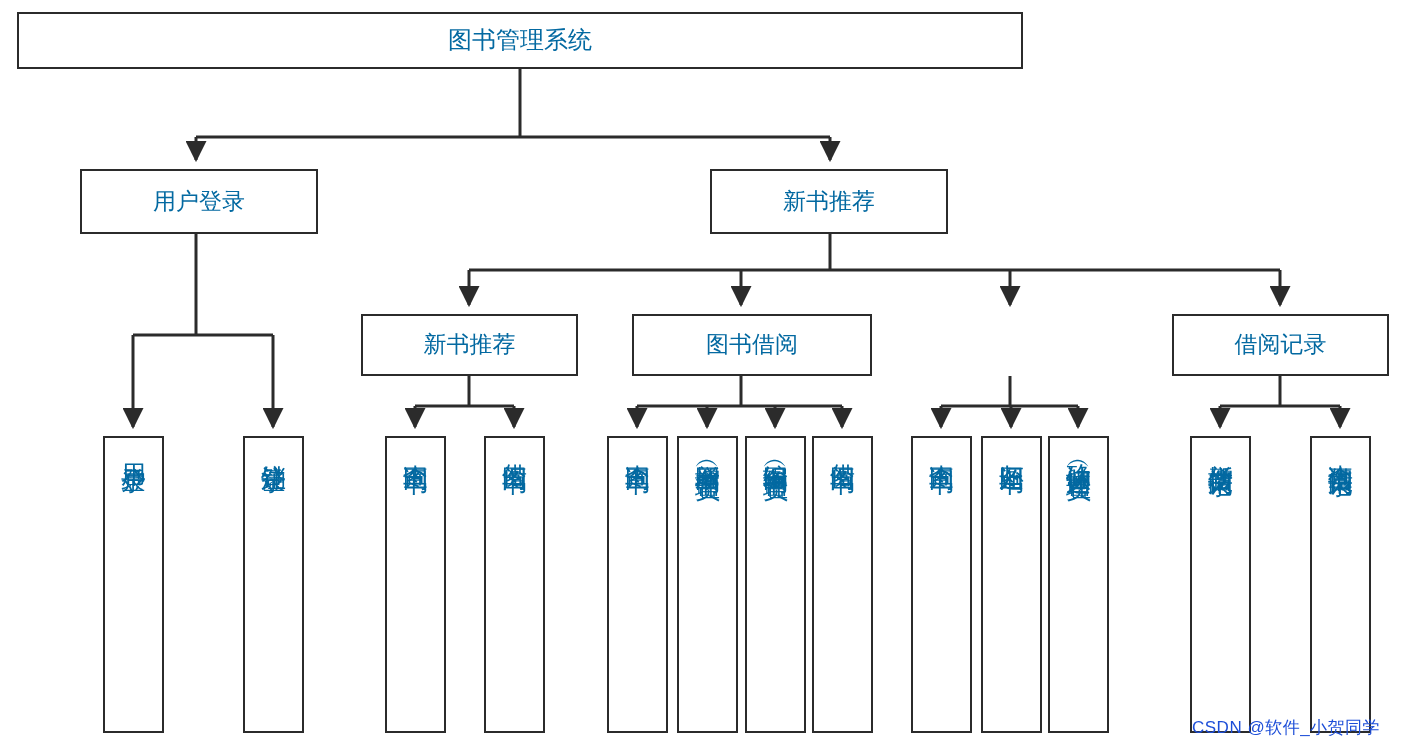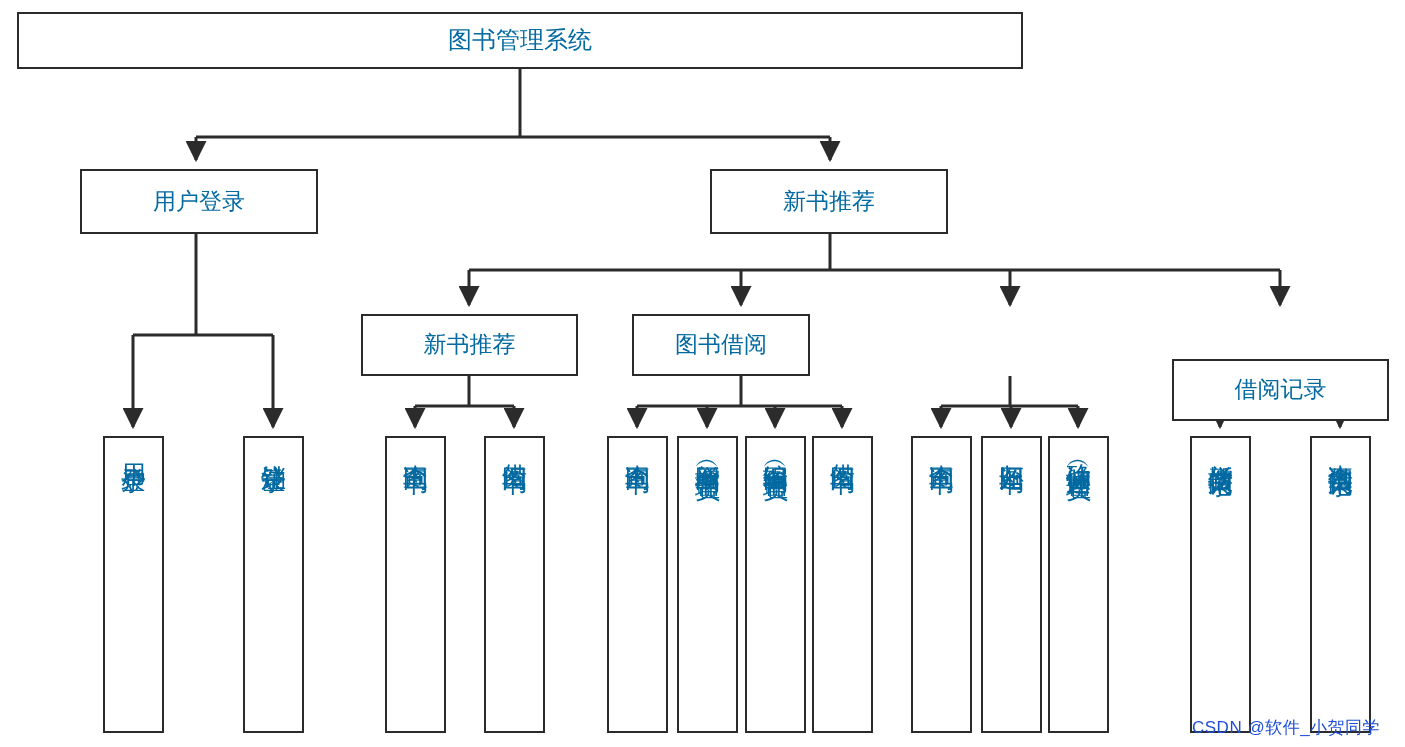--- a/index.html
+++ b/index.html
@@ -130,24 +130,24 @@
   <div class="node node-l2" style="left: 80px; top: 169px; width: 238px; height: 65px;">
     <span class="lbl">用户登录</span>
   </div>
   <div class="node node-l2" style="left: 710px; top: 169px; width: 238px; height: 65px;">
     <span class="lbl">新书推荐</span>
   </div>
 
   <div class="node node-l3" style="left: 361px; top: 314px; width: 217px; height: 62px;">
     <span class="lbl">新书推荐</span>
   </div>
-  <div class="node node-l3" style="left: 632px; top: 314px; width: 178px; height: 62px;">
+  <div class="node node-l3" style="left: 632px; top: 314px; width: 240px; height: 62px;">
     <span class="lbl">图书借阅</span>
   </div>
-  <div class="node node-l3" style="left: 1172px; top: 314px; width: 217px; height: 62px; margin-top: 45px;">
+  <div class="node node-l3" style="left: 1172px; top: 314px; width: 217px; height: 62px;">
     <span class="lbl">借阅记录</span>
   </div>
 
   <div class="node node-leaf" style="left: 103px; top: 436px; width: 61px; height: 297px;">
     <span class="lbl">用户登录</span>
   </div>
   <div class="node node-leaf" style="left: 243px; top: 436px; width: 61px; height: 297px;">
     <span class="lbl">注销登录</span>
   </div>
   <div class="node node-leaf" style="left: 385px; top: 436px; width: 61px; height: 297px;">

